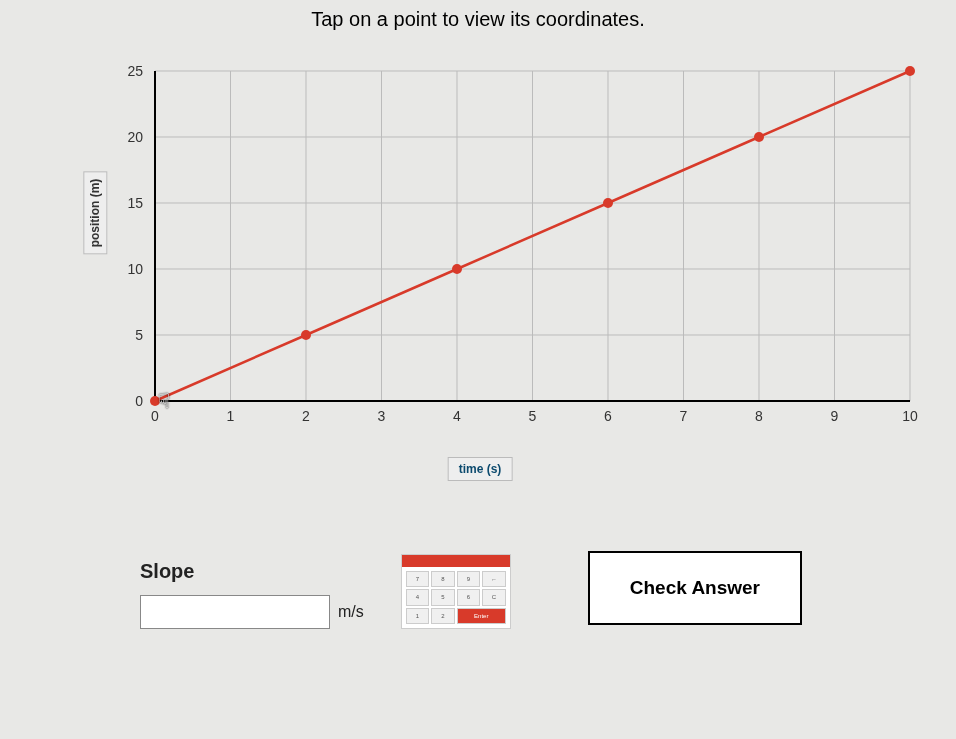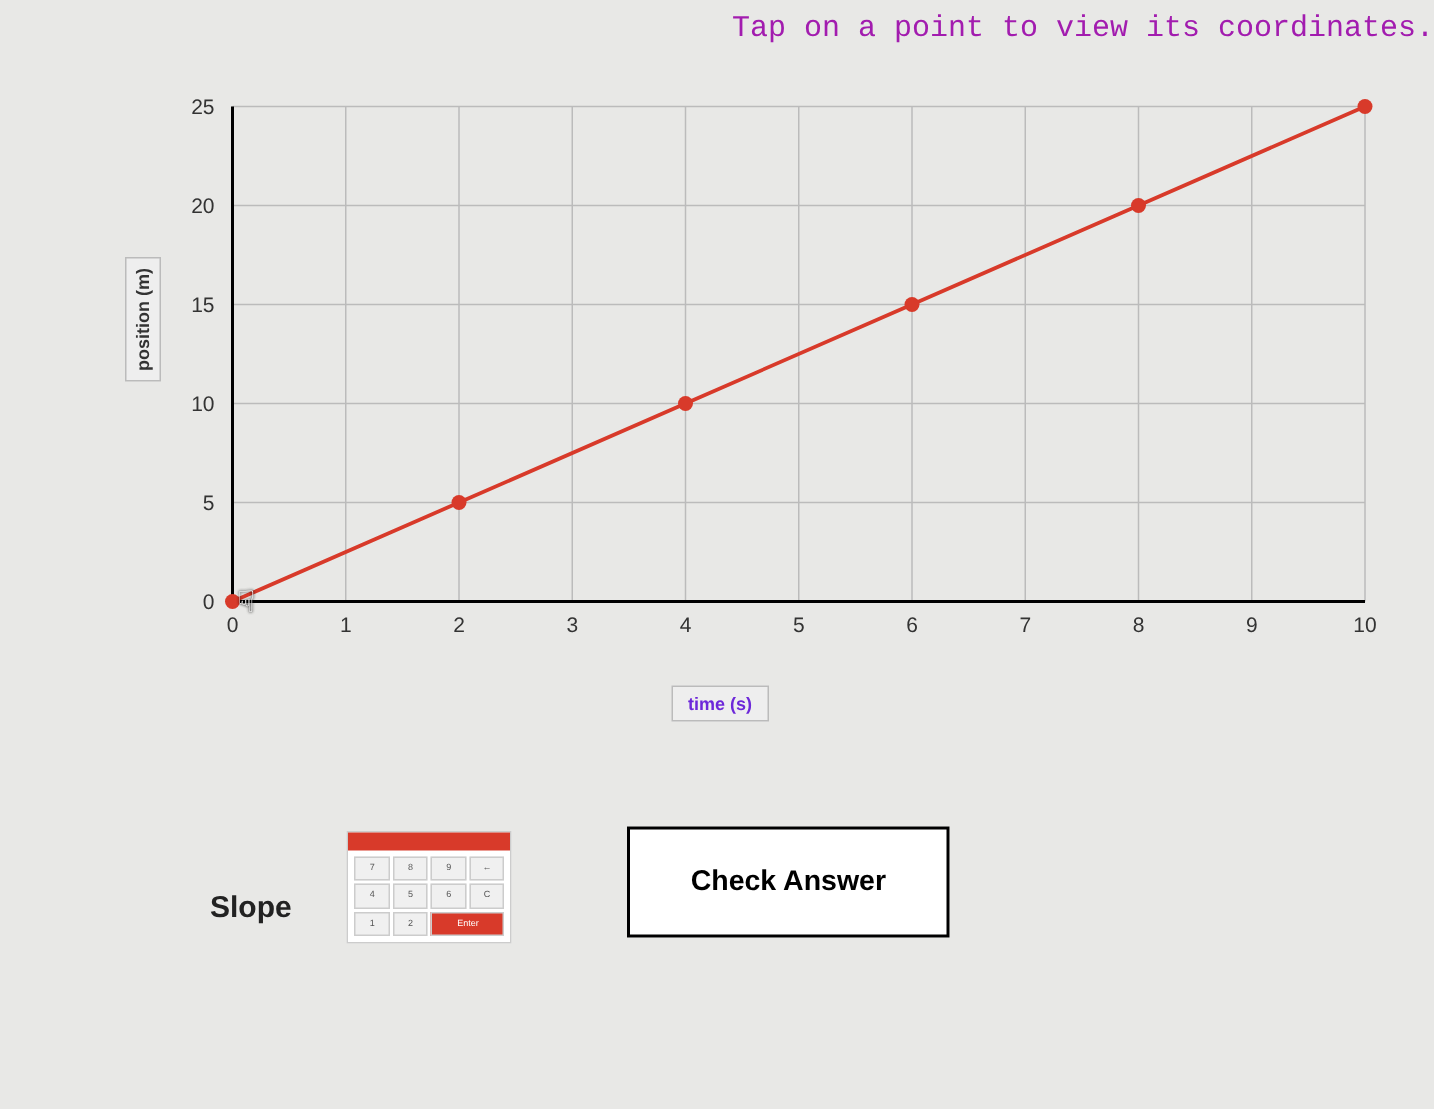--- a/index.html
+++ b/index.html
@@ -6,26 +6,25 @@
   body {
     margin: 0;
     padding: 0;
     font-family: Arial, Helvetica, sans-serif;
     background: #e8e8e6;
     width: 956px;
     height: 739px;
     overflow: hidden;
   }
   .instruction-top {
-    text-align: right;
+    text-align: center;
     font-size: 20px;
-    color: #a21caf;
+    color: #000000;
     padding-top: 8px;
     padding-bottom: 20px;
-    font-family: Liberation Mono, monospace;
   }
   .chart-wrap {
     position: relative;
     width: 900px;
     height: 420px;
     margin-left: 30px;
   }
   .ylabel-box {
     position: absolute;
     left: 24px;
@@ -44,21 +43,21 @@
   .xlabel-box {
     position: absolute;
     left: 50%;
     transform: translateX(-50%);
     bottom: -10px;
     border: 1px solid #bbb;
     background: #eee;
     padding: 4px 10px;
     font-size: 12px;
     font-weight: bold;
-    color: #6d28d9;
+    color: #0c4a6e;
   }
   .cursor-hand {
     position: absolute;
     left: 128px;
     top: 338px;
     font-size: 20px;
     pointer-events: none;
     user-select: none;
     color: #fff;
     text-shadow: 0 0 2px #000, 0 0 2px #000;
@@ -191,20 +190,24 @@
       <circle cx="880" cy="20" r="5" fill="#d83a2a"></circle>
     </svg>
   <div class="xlabel-box">time (s)</div>
   <div class="cursor-hand">☟</div>
 </div>
 
 <div class="bottom-section">
   <div class="answer-row">
     <div class="slope-group">
       <div class="slope-label">Slope</div>
+      <div class="slope-input-row">
+        <input class="slope-input" type="text" value="" style="">
+        <span class="unit">m/s</span>
+      </div>
     </div>
     <div class="numpad-icon">
       <div class="numpad-top"></div>
       <div class="numpad-grid">
         <div class="numpad-cell">7</div>
           <div class="numpad-cell">8</div>
           <div class="numpad-cell">9</div>
           <div class="numpad-cell">←</div>
         <div class="numpad-cell">4</div>
           <div class="numpad-cell">5</div>

